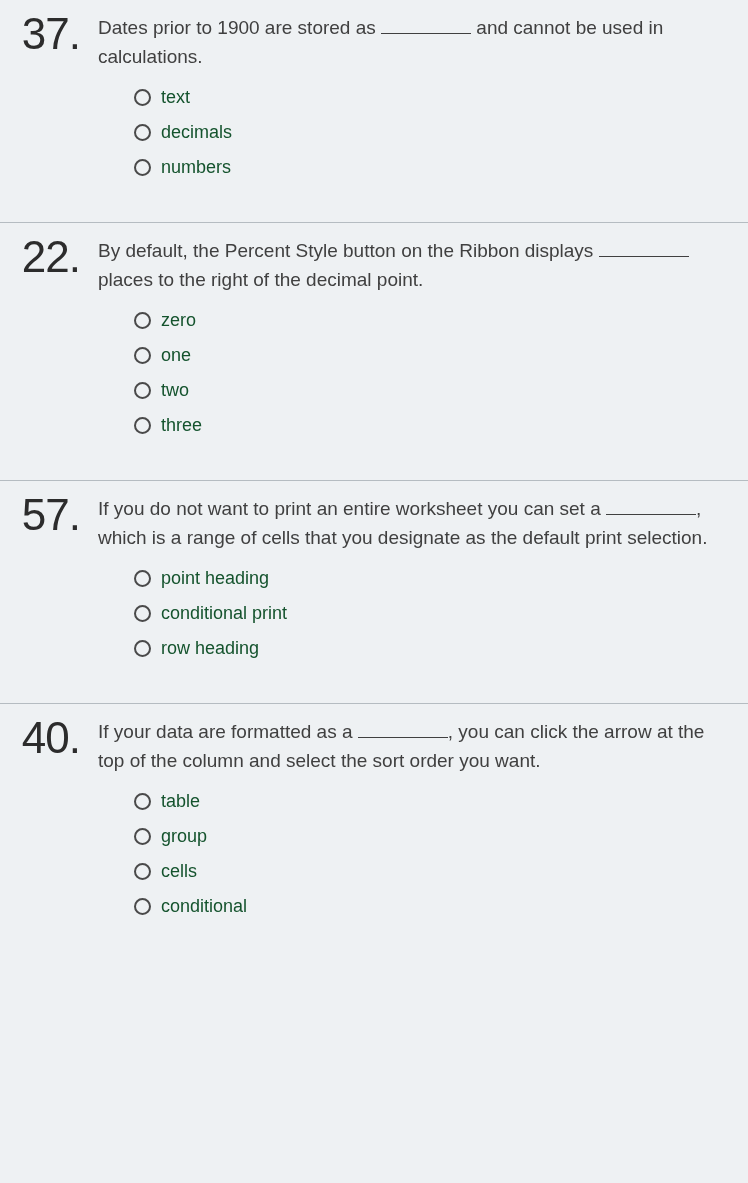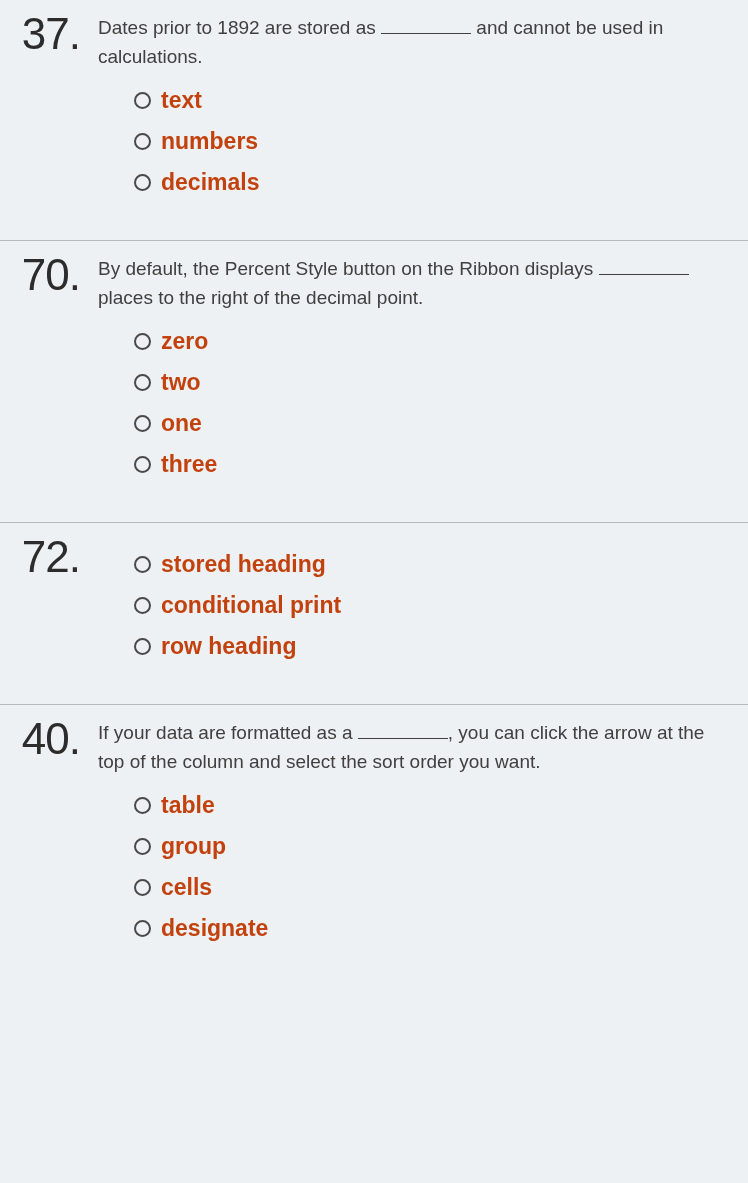--- a/index.html
+++ b/index.html
@@ -54,85 +54,88 @@
   }
   .radio {
     width: 17px;
     height: 17px;
     border: 2px solid #4a4a4a;
     border-radius: 50%;
     margin-right: 10px;
     flex-shrink: 0;
   }
   .opt-label {
-    font-size: 23px;
-    font-weight: 700;
-    color: #c2410c;
+    font-size: 18px;
+    font-weight: 400;
+    color: #14532d;
   }
 </style>
 </head>
 <body>
 
 <div class="question">
   <div class="q-number">37.</div>
   <div class="q-body">
     <div class="q-prompt">
-      <span>Dates prior to 1892 are stored as </span><span class="blank"></span><span> and cannot be used in calculations.</span>
+      <span>Dates prior to 1900 are stored as </span><span class="blank"></span><span> and cannot be used in calculations.</span>
     </div>
     <div class="options">
       <div class="option">
           <span class="radio"></span>
           <span class="opt-label">text</span>
         </div>
       <div class="option">
           <span class="radio"></span>
-          <span class="opt-label">numbers</span>
+          <span class="opt-label">decimals</span>
         </div>
       <div class="option">
           <span class="radio"></span>
-          <span class="opt-label">decimals</span>
+          <span class="opt-label">numbers</span>
         </div>
     </div>
   </div>
 </div>
 
 <div class="question">
-  <div class="q-number">70.</div>
+  <div class="q-number">22.</div>
   <div class="q-body">
     <div class="q-prompt">
       <span>By default, the Percent Style button on the Ribbon displays </span><span class="blank"></span><span> places to the right of the decimal point.</span>
     </div>
     <div class="options">
       <div class="option">
           <span class="radio"></span>
           <span class="opt-label">zero</span>
         </div>
       <div class="option">
           <span class="radio"></span>
-          <span class="opt-label">two</span>
+          <span class="opt-label">one</span>
         </div>
       <div class="option">
           <span class="radio"></span>
-          <span class="opt-label">one</span>
+          <span class="opt-label">two</span>
         </div>
       <div class="option">
           <span class="radio"></span>
           <span class="opt-label">three</span>
         </div>
     </div>
   </div>
 </div>
 
 <div class="question">
-  <div class="q-number">72.</div>
+  <div class="q-number">57.</div>
   <div class="q-body">
+    <div class="q-prompt">
+      <span>If you do not want to print an entire worksheet you can set a </span><span class="blank"></span><span>, which is a range of cells that you designate as the default print selection.</span>
+    </div>
     <div class="options">
       <div class="option">
           <span class="radio"></span>
-          <span class="opt-label">stored heading</span>
+          <span class="opt-label">point heading</span>
         </div>
       <div class="option">
           <span class="radio"></span>
           <span class="opt-label">conditional print</span>
         </div>
       <div class="option">
           <span class="radio"></span>
           <span class="opt-label">row heading</span>
         </div>
     </div>
@@ -153,17 +156,17 @@
       <div class="option">
           <span class="radio"></span>
           <span class="opt-label">group</span>
         </div>
       <div class="option">
           <span class="radio"></span>
           <span class="opt-label">cells</span>
         </div>
       <div class="option">
           <span class="radio"></span>
-          <span class="opt-label">designate</span>
+          <span class="opt-label">conditional</span>
         </div>
     </div>
   </div>
 </div>
 
 </body></html>

